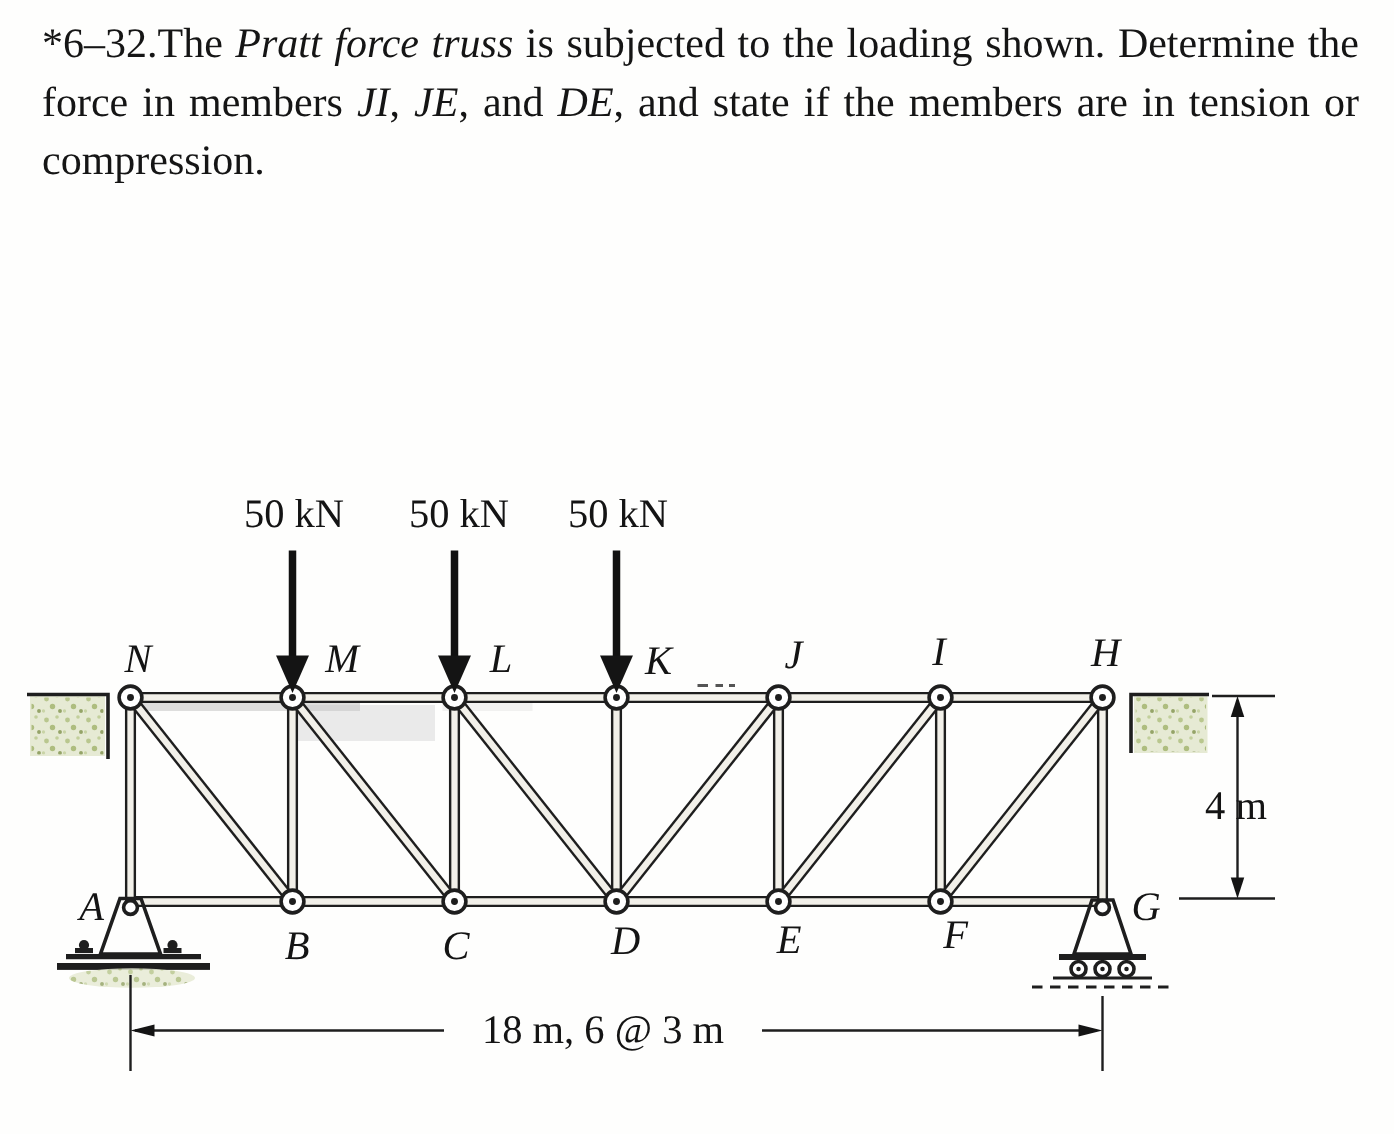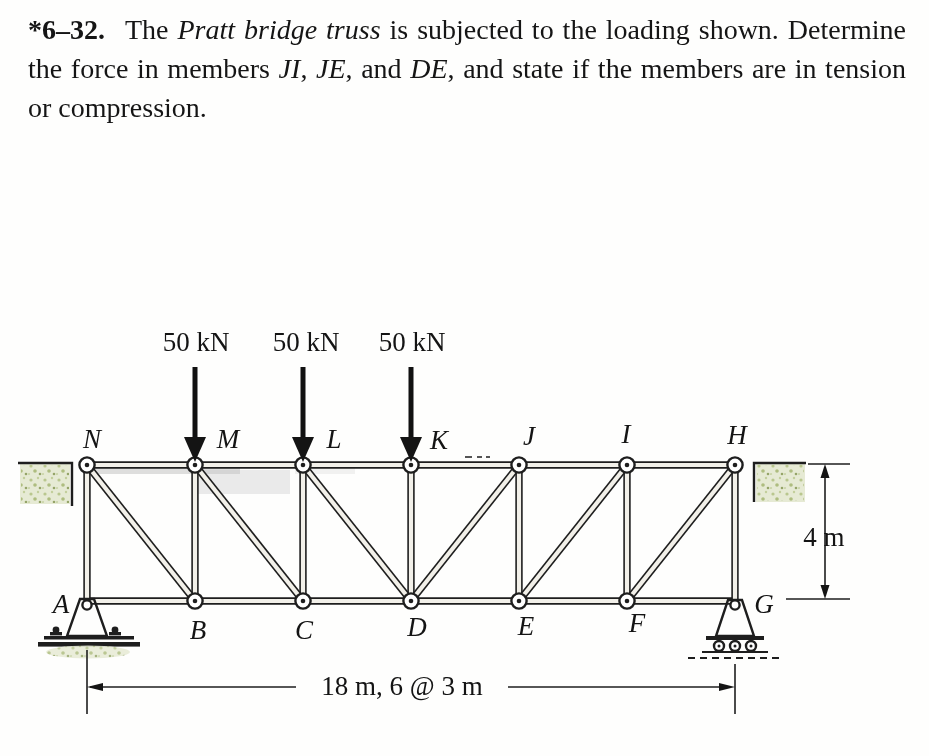--- a/index.html
+++ b/index.html
@@ -1,19 +1,19 @@
 <!DOCTYPE html>
 <html><head>
 <meta charset="utf-8">
 <style>
   html,body{margin:0;padding:0}
   body{width:929px;height:756px;position:relative;background:#fefefd;overflow:hidden}
   .problem{position:absolute;left:28px;top:10px;width:878px;
            font:28px/39px "Liberation Serif",serif;color:#151515;text-align:justify}
-  .pnum{font-weight:bold;margin-right:20px}
+  .pnum{font-weight:normal;margin-right:0}
   .it{font-style:italic}
   svg{position:absolute;left:0;top:0}
   .mo{stroke:#1e1e1e;stroke-width:7.4;fill:none;stroke-linecap:butt}
   .mi{stroke:#f2f0e9;stroke-width:4.2;fill:none;stroke-linecap:butt}
   .thin{stroke:#1e1e1e;stroke-width:1.6;fill:none}
   .ol{stroke:#1e1e1e;stroke-width:2.4;fill:none}
   .jr{fill:#ffffff;stroke:#1e1e1e;stroke-width:2.4}
   .jd{fill:#1e1e1e}
   .lbl{font:italic 27px "Liberation Serif",serif;fill:#141414;text-anchor:middle}
   .dim{font:27px "Liberation Serif",serif;fill:#141414;text-anchor:middle}
@@ -217,13 +217,13 @@
   <g>
     <line x1="808" y1="464" x2="850" y2="464" class="thin"></line>
     <line x1="786" y1="599" x2="850" y2="599" class="thin"></line>
     <line x1="825" y1="470" x2="825" y2="594" class="thin"></line>
     <polygon points="825,464 820.5,478 829.5,478" class="ink"></polygon>
     <polygon points="825,599 820.5,585 829.5,585" class="ink"></polygon>
     <text x="824" y="546" class="dim">4 m</text>
   </g>
 </svg>
 
-<div class="problem"><span class="pnum">*6–32.</span><span>The </span><span class="it">Pratt bridge truss</span><span> is subjected to the loading shown. Determine the force in members </span><span class="it">JI</span><span>, </span><span class="it">JE</span><span>, and </span><span class="it">DE</span><span>, and state if the members are in tension or compression.</span></div>
+<div class="problem"><span class="pnum">*6–32.</span><span>The </span><span class="it">Pratt force truss</span><span> is subjected to the loading shown. Determine the force in members </span><span class="it">JI</span><span>, </span><span class="it">JE</span><span>, and </span><span class="it">DE</span><span>, and state if the members are in tension or compression.</span></div>
 
 </body></html>

